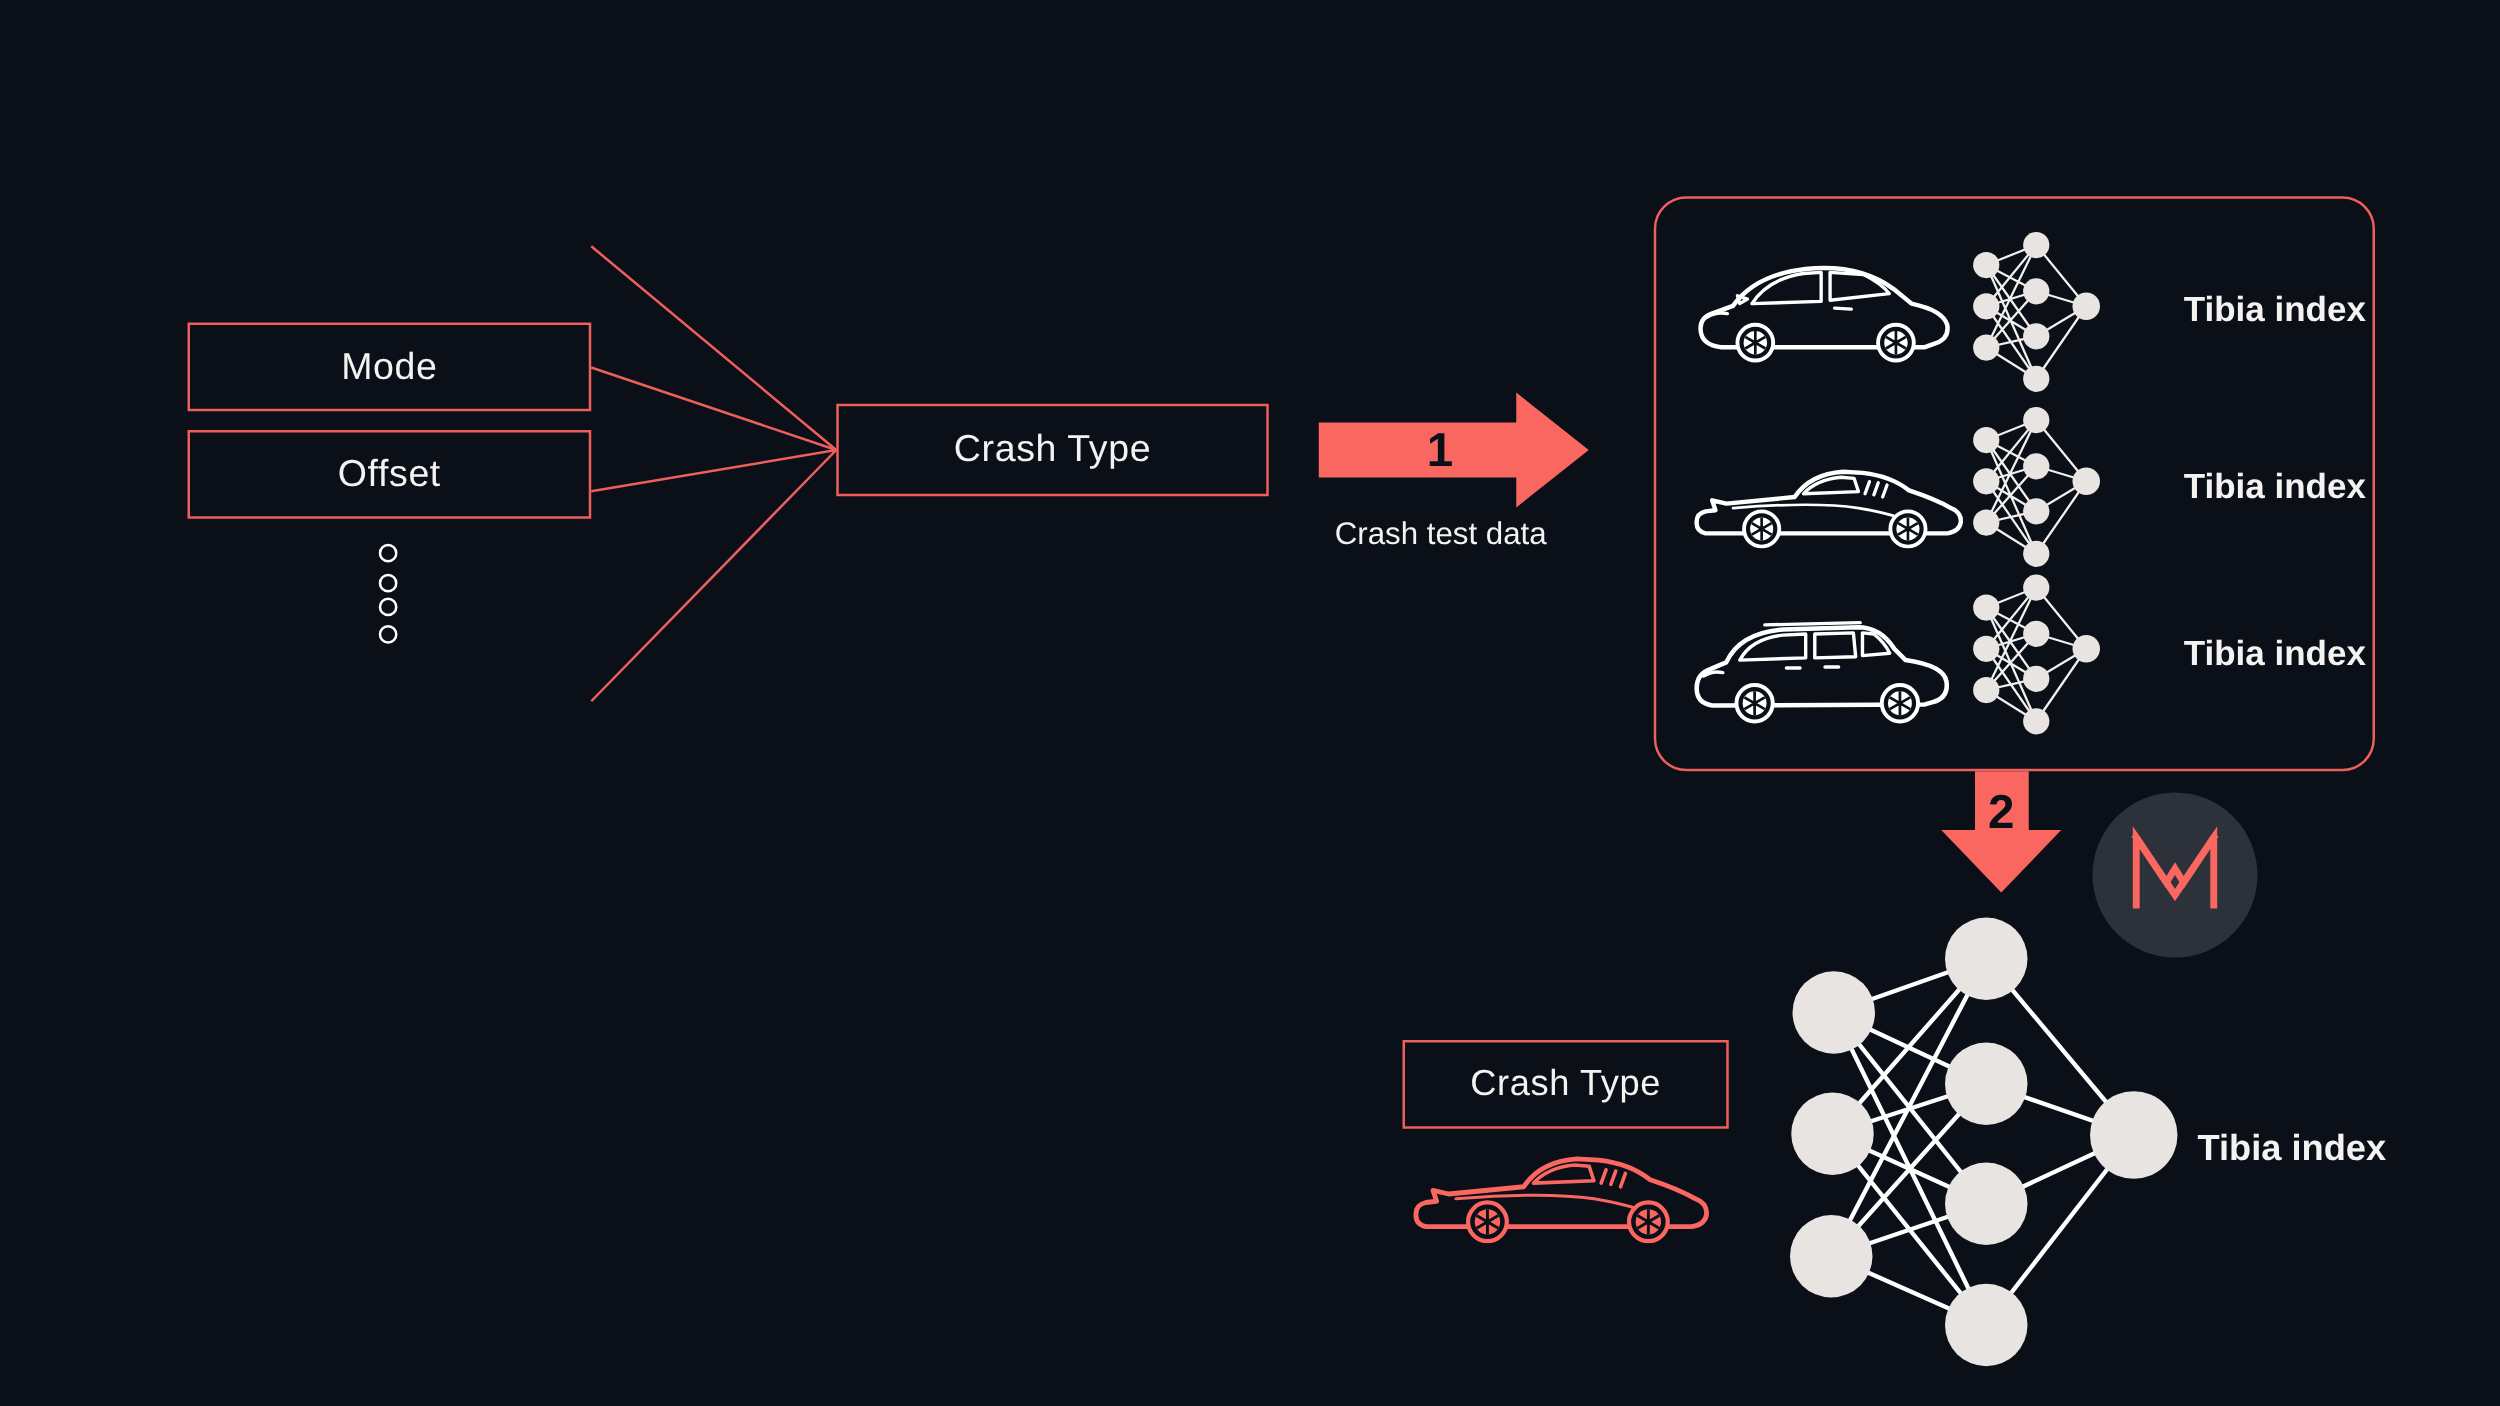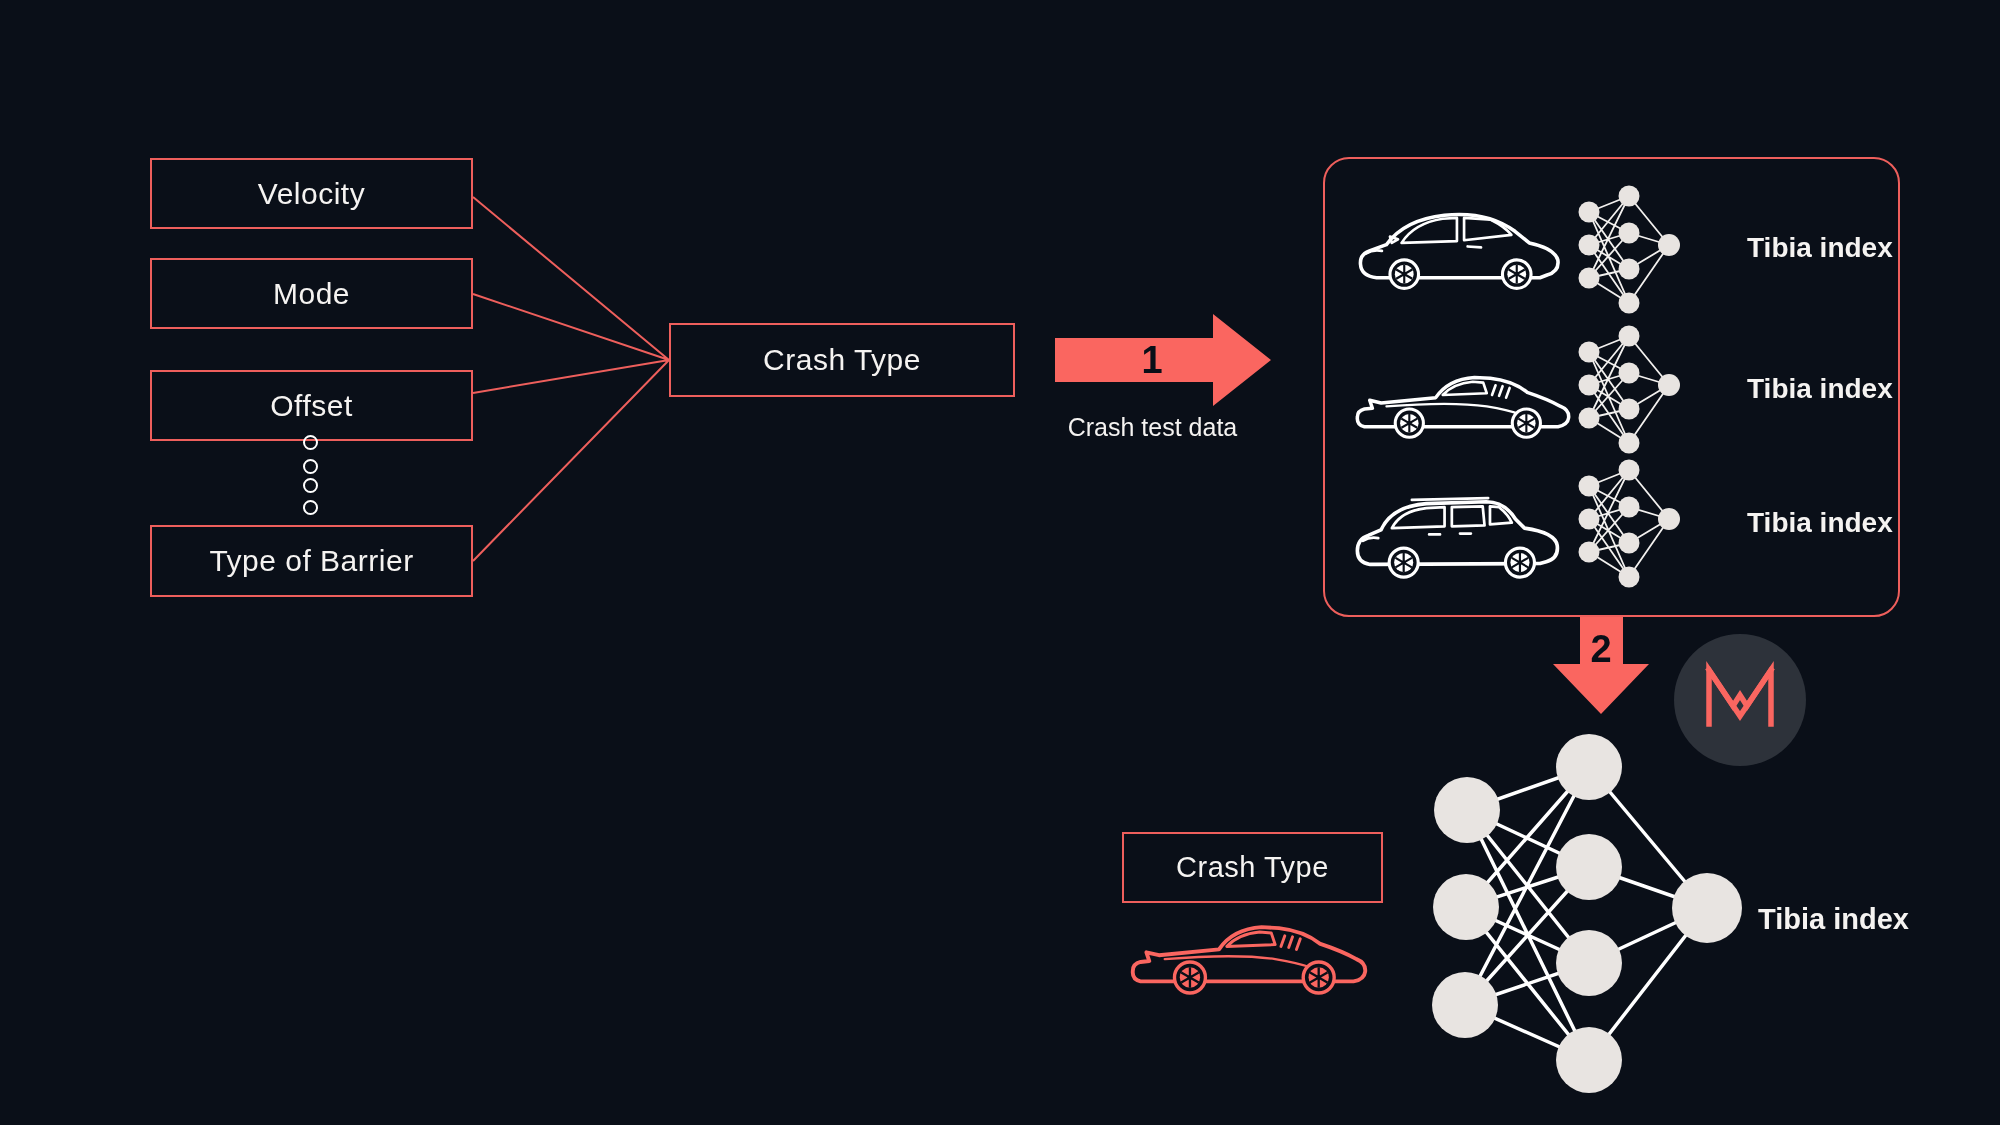--- a/index.html
+++ b/index.html
@@ -127,36 +127,30 @@
           <circle cx="1465" cy="1005" r="33"></circle>
         <circle cx="1589" cy="767" r="33"></circle>
           <circle cx="1589" cy="867" r="33"></circle>
           <circle cx="1589" cy="963" r="33"></circle>
           <circle cx="1589" cy="1060" r="33"></circle>
         <circle cx="1707" cy="908" r="35"></circle>
       </g>
     </g>
   </svg>
 
-  <div class="box" style="left:150px;top:158px;width:323px;height:71px">
-    <span>Velocity</span>
-  </div>
   <div class="box" style="left:150px;top:258px;width:323px;height:71px">
     <span>Mode</span>
   </div>
-  <div class="box" style="left:150px;top:370px;width:323px;height:71px">
+  <div class="box" style="left:150px;top:344px;width:323px;height:71px">
     <span>Offset</span>
   </div>
   <div class="dot" style="left:303px;top:435px"></div>
   <div class="dot" style="left:303px;top:459px"></div>
   <div class="dot" style="left:303px;top:478px"></div>
   <div class="dot" style="left:303px;top:500px"></div>
-  <div class="box" style="left:150px;top:525px;width:323px;height:72px">
-    <span>Type of Barrier</span>
-  </div>
 
   <div class="box" style="left:669px;top:323px;width:346px;height:74px">
     <span>Crash Type</span>
   </div>
 
   <div class="caption">Crash test data</div>
 
   <div class="panel">
     <svg class="car-white" viewBox="0 0 240 112" style="left:28px;top:33px;width:215px;height:100px">
         <use href="#car-hatchback"></use>

